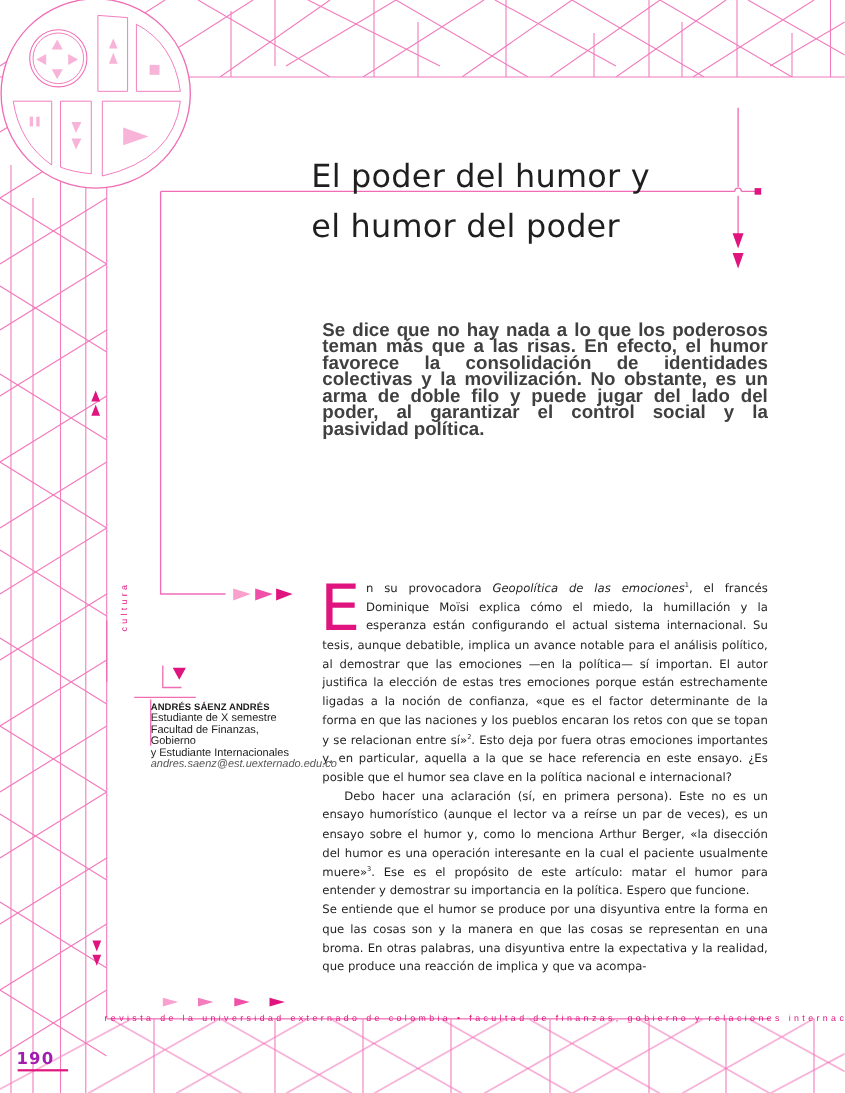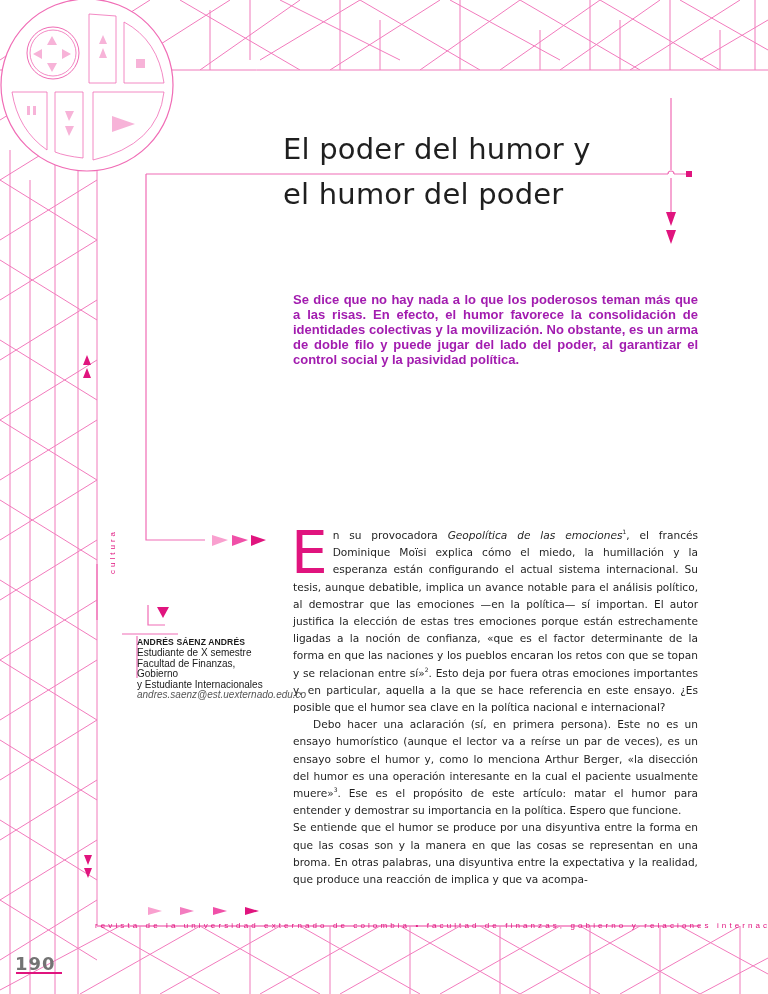--- a/index.html
+++ b/index.html
@@ -1,32 +1,32 @@
 <!DOCTYPE html>
 <html><head>
 <meta charset="utf-8">
 <style>
   html, body { margin:0; padding:0; }
   body { width:768px; height:994px; position:relative; overflow:hidden; background:#ffffff; font-family:"DejaVu Sans", sans-serif; color:#1a1a1a; }
   .abs { position:absolute; }
   .pattern-svg { position:absolute; left:0; top:0; }
-  .title { left:283px; top:127px; width:420px; font-family:"DejaVu Sans", sans-serif; font-size:29px; line-height:45px; color:#1f1f1f; letter-spacing:0.2px; }
-  .lead { left:293px; top:292px; width:405px; font-family:"Liberation Sans", sans-serif; font-weight:bold; font-size:13px; line-height:15px; text-align:justify; color:#a21caf; }
+  .title { left:283px; top:138px; width:420px; font-family:"DejaVu Sans", sans-serif; font-size:29px; line-height:45px; color:#1f1f1f; letter-spacing:0.2px; }
+  .lead { left:293px; top:292px; width:405px; font-family:"Liberation Sans", sans-serif; font-weight:bold; font-size:17px; line-height:15px; text-align:justify; color:#404040; }
   .body { left:293px; top:527px; width:405px; font-family:"DejaVu Sans", sans-serif; font-size:10.6px; line-height:17.2px; text-align:justify; color:#1f1f1f; hyphens:auto; }
   .body p { margin:0; }
   .body p.indent { text-indent:20px; }
   .dropcap { float:left; font-family:"DejaVu Sans", sans-serif; font-size:58px; line-height:48px; color:#e0147e; margin:2px 5px 0 -2px; font-weight:normal; }
   .subhead { font-weight:bold; margin-top:12px !important; }
   .author { left:137px; top:637px; width:140px; font-family:"Liberation Sans", sans-serif; color:#1a1a1a; }
   .author .name { font-weight:bold; font-size:8.6px; line-height:11px; letter-spacing:0.1px; }
   .author .line { font-size:10px; line-height:10.5px; }
   .author .email { font-size:10px; line-height:10.5px; font-style:italic; color:#555; }
   .section-vert { left:108px; top:574px; transform-origin:left top; transform:rotate(-90deg); font-family:"Liberation Sans", sans-serif; font-size:8px; letter-spacing:3px; color:#e0147e; white-space:nowrap; }
   .footer-line { left:95px; top:921px; width:600px; font-family:"Liberation Sans", sans-serif; font-size:8px; letter-spacing:3.1px; color:#e0147e; white-space:nowrap; }
-  .pagenum { left:15px; top:953px; font-family:"DejaVu Sans", sans-serif; font-size:18px; font-weight:bold; color:#737373; letter-spacing:1px; }
+  .pagenum { left:15px; top:953px; font-family:"DejaVu Sans", sans-serif; font-size:15px; font-weight:bold; color:#a21caf; letter-spacing:1px; }
   .pagenum-rule { left:16px; top:972px; width:46px; height:2px; background:#e0147e; }
   sup { font-size:6px; line-height:0; }
 </style>
 </head>
 <body>
 
 <svg class="pattern-svg" width="768" height="994" viewBox="0 0 768 994">
   <defs>
     <clipPath id="topclip">
         <rect x="0" y="0" width="768" height="70"></rect>

